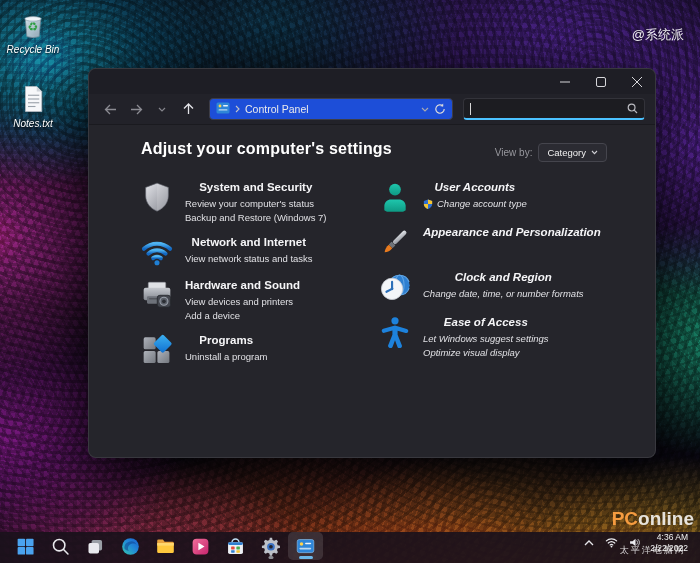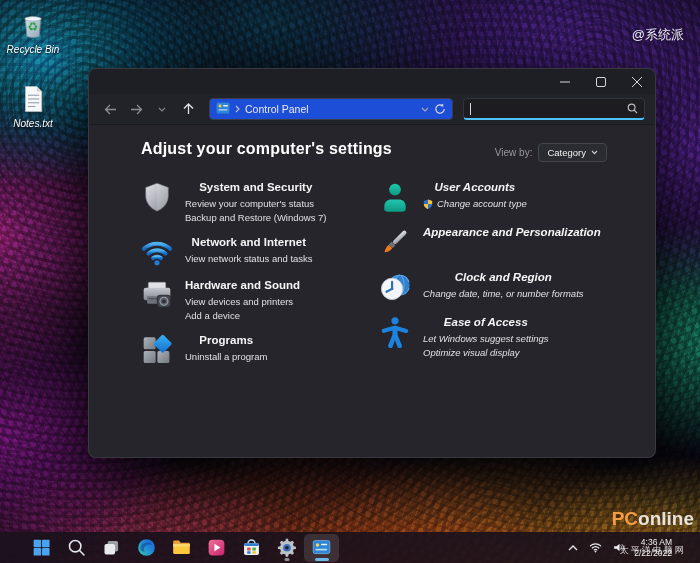--- a/index.html
+++ b/index.html
@@ -78,21 +78,21 @@
   .cat { display:flex; gap:12px; margin-bottom:10px; }
   .col-right .cat { margin-bottom:12px; }
   .cicon { width:32px; height:32px; flex-shrink:0; margin-top:1px; }
   .cicon svg { width:32px; height:32px; display:block; }
   .ctext { display:flex; flex-direction:column; }
   .ctitle { font-size:11.5px; font-weight:600; color:#f5f5f7; line-height:15px; margin-bottom:3px; text-decoration:none; cursor:pointer;text-align:center; }
   .clink { font-size:9.5px; color:#e0e0e4; line-height:12.5px; margin-bottom:1px; text-decoration:none; cursor:pointer; display:flex; align-items:center; gap:4px; }
 
   
   .taskbar { position:absolute; left:0; right:0; bottom:0; height:31px; background:rgba(26,17,27,.92);
-    display:flex; align-items:center; padding:0 24px; z-index:50; }
+    display:flex; align-items:flex-start; padding:0 8px; z-index:50; }
   .tb { position:relative; width:35px; height:28px; border-radius:5px; background:transparent; border:none;
     display:flex; align-items:center; justify-content:center; cursor:pointer; }
   .tb svg { width:21px; height:21px; display:block; }
   .tb.active { background:rgba(255,255,255,.12); }
   .tb.active::after { content:""; position:absolute; bottom:1px; left:50%; transform:translateX(-50%);
     width:14px; height:3px; border-radius:2px; background:#6cb8e8; }
   .tb.running::after { content:""; position:absolute; bottom:1px; left:50%; transform:translateX(-50%);
     width:5px; height:3px; border-radius:2px; background:#8d8d93; }
 
   .tray { margin-left:auto; display:flex; align-items:center; gap:7px; padding-right:4px; }

